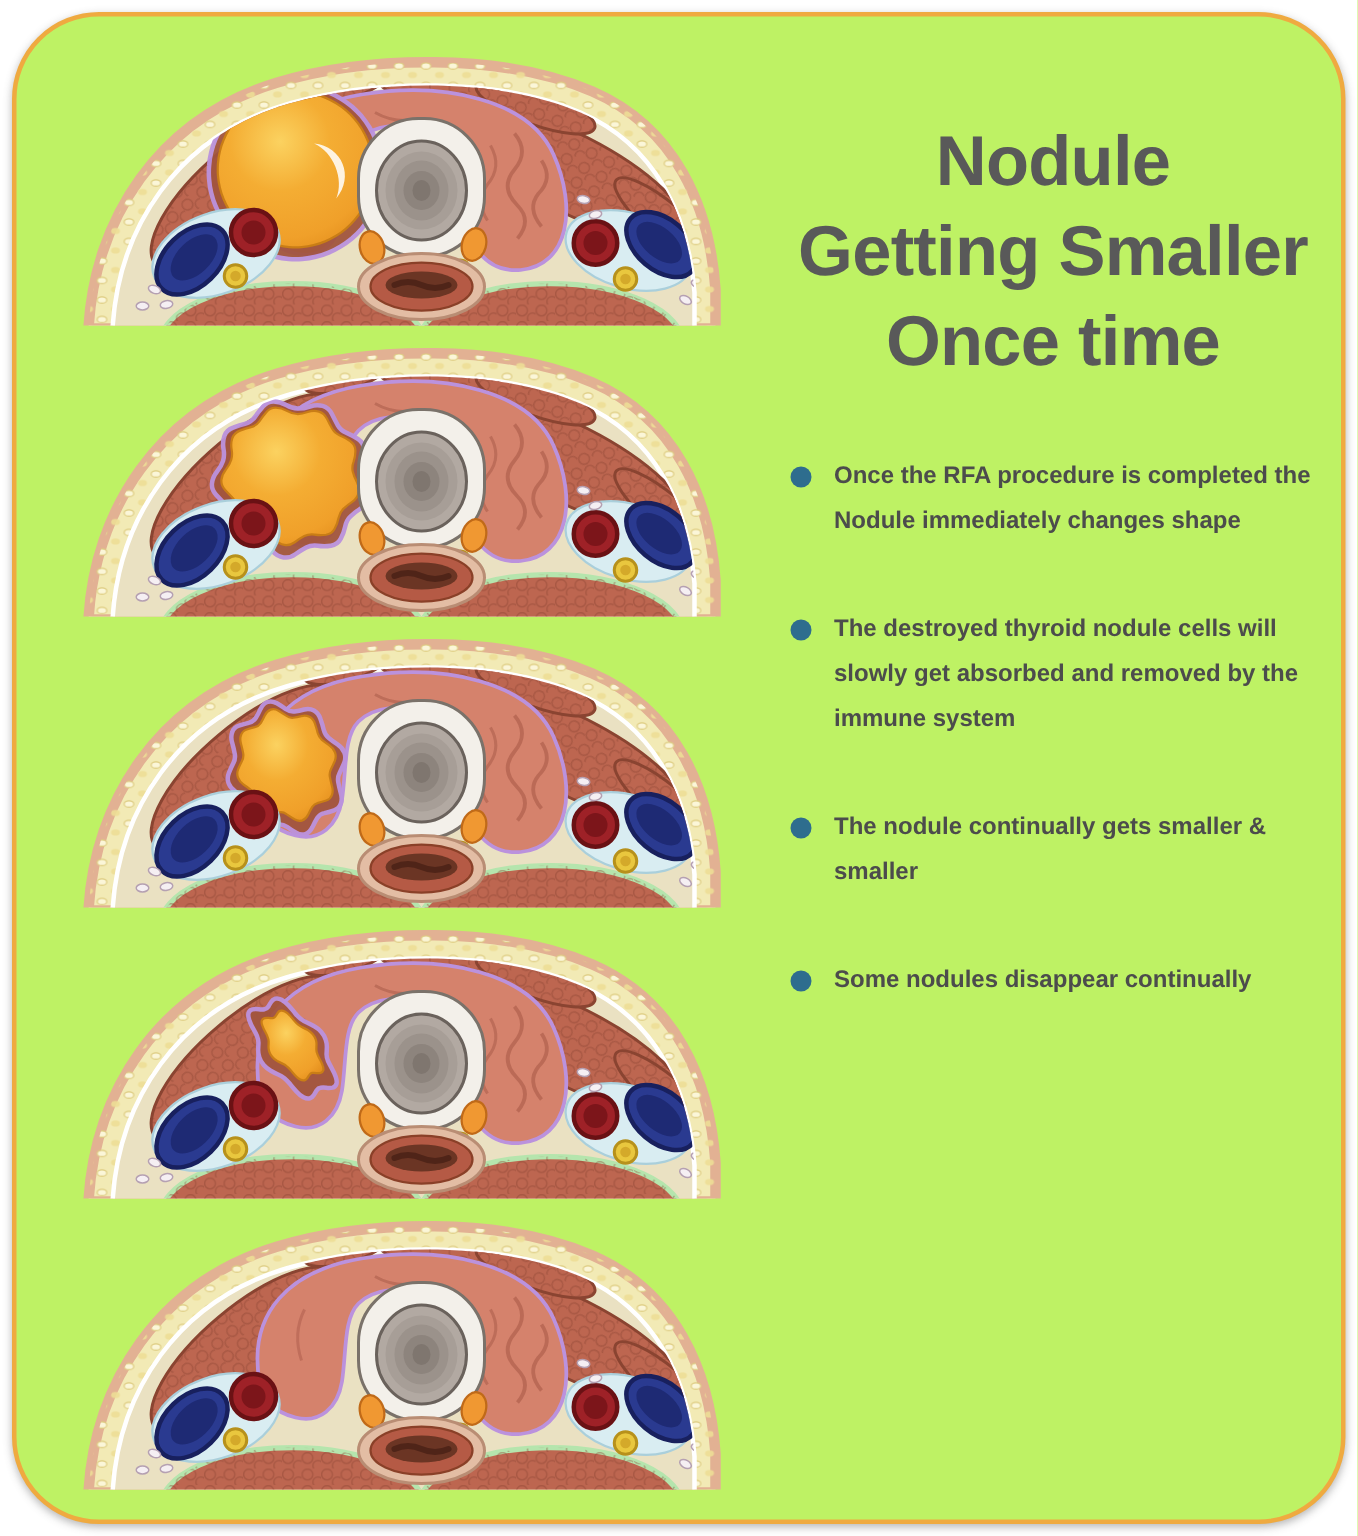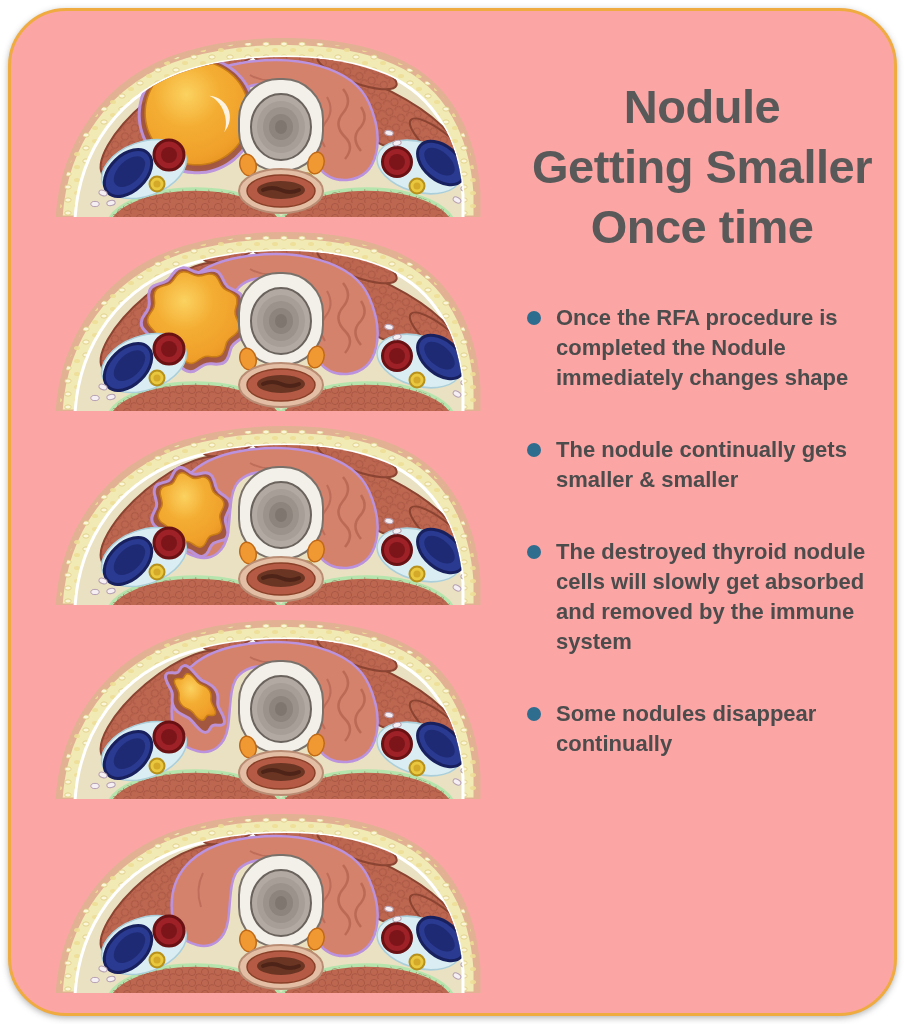--- a/index.html
+++ b/index.html
@@ -1,38 +1,38 @@
 <!DOCTYPE html>
 <html><head>
 <meta charset="utf-8">
 <style>
   html,body{margin:0;padding:0;}
   body{
     width:905px;height:1024px;position:relative;background:#ffffff;
     font-family:"Liberation Sans","DejaVu Sans",sans-serif;overflow:hidden;
   }
   .frame{
-    position:absolute;inset:8px;background:#fca5a5;
+    position:absolute;inset:8px;background:#bef264;
     border:3px solid var(--frame-border,#efaa40);
     border-radius:58px;
     box-shadow:0 2px 6px rgba(90,90,90,.45);
     overflow:hidden;
   }
   .figures{position:absolute;left:34px;top:16px;width:440px;}
   .stage{width:440px;height:190px;margin-bottom:4px;}
   .stage svg{display:block;}
   .text-col{position:absolute;left:492px;top:66px;width:398px;}
   .title{
     font-weight:700;font-size:47px;line-height:60px;letter-spacing:-0.5px;
     color:var(--title-color,#595959);text-align:center;
   }
   .bullets{list-style:none;margin:46px 0 0 0;padding:0 0 0 24px;}
   .bullets li{
     display:flex;gap:15px;margin-bottom:42px;
-    font-size:22px;font-weight:700;line-height:30px;
+    font-size:16px;font-weight:700;line-height:30px;
     color:var(--bullet-text,#4c4c4c);
   }
   .dot{
     width:14px;height:14px;border-radius:50%;
     background:var(--bullet-dot,#2e6d8e);
     margin-top:8px;flex:0 0 14px;
   }
 </style>
 </head>
 <body style="--frame-border: #efaa40; --title-color: #595959; --bullet-dot: #2e6d8e; --bullet-text: #4c4c4c;">
@@ -712,25 +712,25 @@
       <div>Getting Smaller</div>
       <div>Once time</div>
     </div>
     <ul class="bullets">
         <li>
           <span class="dot"></span>
           <span>Once the RFA procedure is completed the Nodule immediately changes shape</span>
         </li>
         <li>
           <span class="dot"></span>
-          <span>The nodule continually gets smaller &amp; smaller</span>
+          <span>The destroyed thyroid nodule cells will slowly get absorbed and removed by the immune system</span>
         </li>
         <li>
           <span class="dot"></span>
-          <span>The destroyed thyroid nodule cells will slowly get absorbed and removed by the immune system</span>
+          <span>The nodule continually gets smaller &amp; smaller</span>
         </li>
         <li>
           <span class="dot"></span>
           <span>Some nodules disappear continually</span>
         </li>
       </ul>
   </div>
 
 </div>
 

